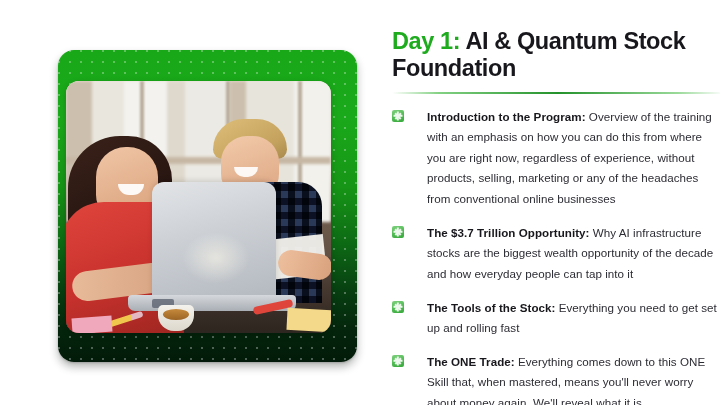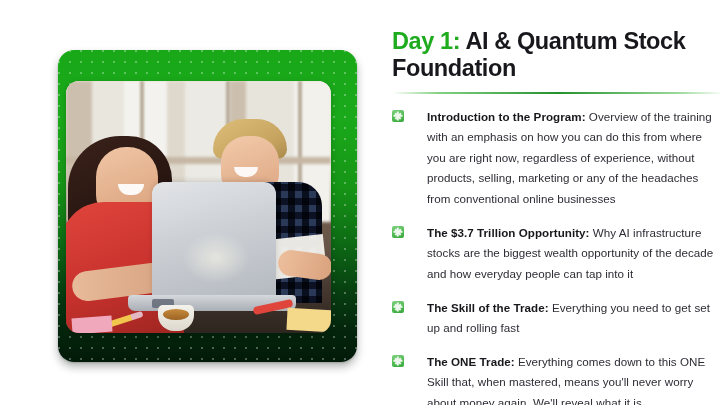--- a/index.html
+++ b/index.html
@@ -371,21 +371,21 @@
             <span class="diag2"></span>
         </span>
         <span class="bullet-text"><span class="lead">The $3.7 Trillion Opportunity:</span><span> Why AI infrastructure stocks are the biggest wealth opportunity of the decade and how everyday people can tap into it</span></span>
       </li>
 
       <li class="bullet">
         <span class="bullet-icon">
           <span class="diag"></span>
             <span class="diag2"></span>
         </span>
-        <span class="bullet-text"><span class="lead">The Skill of the Trade:</span><span> Everything you need to get set up and rolling fast</span></span>
+        <span class="bullet-text"><span class="lead">The Tools of the Stock:</span><span> Everything you need to get set up and rolling fast</span></span>
       </li>
 
       <li class="bullet">
         <span class="bullet-icon">
           <span class="diag"></span>
             <span class="diag2"></span>
         </span>
         <span class="bullet-text"><span class="lead">The ONE Trade:</span><span> Everything comes down to this ONE Skill that, when mastered, means you'll never worry about money again. We'll reveal what it is...</span></span>
       </li>
 

